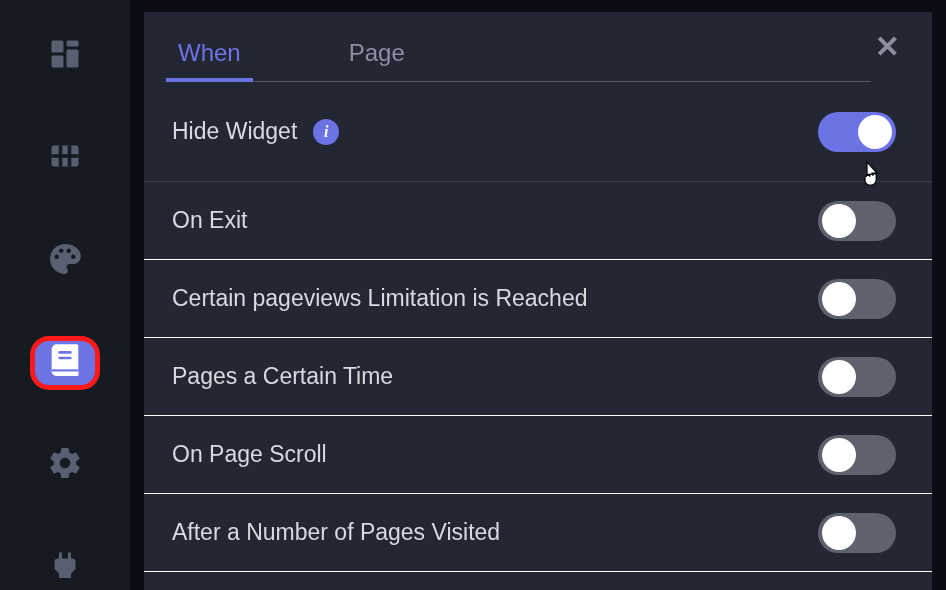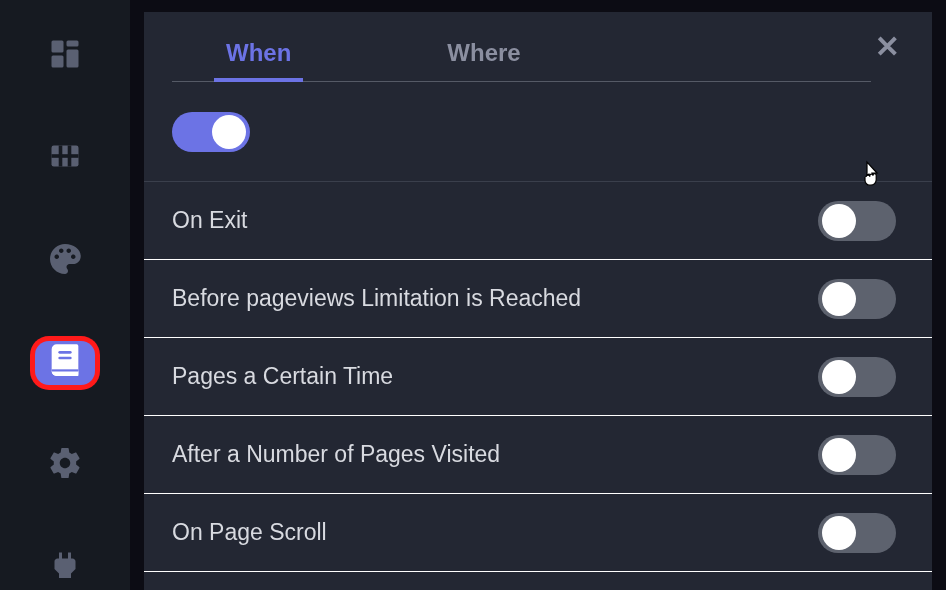--- a/index.html
+++ b/index.html
@@ -60,26 +60,25 @@
   .tabs {
     display: flex;
     gap: 96px;
     flex: 1;
     border-bottom: 1px solid #555a66;
     height: 100%;
     align-items: flex-end;
   }
   .tab {
     font-size: 24px;
-    font-weight: 700;
+    font-weight: 400;
     color: #8b8fa0;
     padding: 0 6px 14px 6px;
     position: relative;
     cursor: pointer;
-    margin-left: 48px;
   }
   .tab.active {
     color: #6c73e5;
   }
   .tab.active::after {
     content: "";
     position: absolute;
     left: -6px;
     right: -6px;
     bottom: -1px;
@@ -233,74 +232,78 @@
         </svg>
     </span>
   </div>
 </div>
 
 <div class="panel">
 
   <div class="tabs-row">
     <div class="tabs">
       <div class="tab active">When</div>
-      <div class="tab">Where</div>
+      <div class="tab">Page</div>
     </div>
     <div class="close-btn">
       <span>✕</span>
     </div>
   </div>
 
   <div class="rows">
 
     <div class="row">
+      <div class="row-left">
+        <span class="row-label">Hide Widget</span>
+        <span class="info-icon">i</span>
+      </div>
       <div class="toggle on">
           <div class="knob"></div>
         </div>
     </div>
 
     <div class="row">
       <div class="row-left">
         <span class="row-label">On Exit</span>
       </div>
       <div class="toggle">
           <div class="knob"></div>
         </div>
     </div>
 
     <div class="row">
       <div class="row-left">
-        <span class="row-label">Before pageviews Limitation is Reached</span>
+        <span class="row-label">Certain pageviews Limitation is Reached</span>
       </div>
       <div class="toggle">
           <div class="knob"></div>
         </div>
     </div>
 
     <div class="row">
       <div class="row-left">
         <span class="row-label">Pages a Certain Time</span>
       </div>
       <div class="toggle">
           <div class="knob"></div>
         </div>
     </div>
 
     <div class="row">
       <div class="row-left">
+        <span class="row-label">On Page Scroll</span>
+      </div>
+      <div class="toggle">
+          <div class="knob"></div>
+        </div>
+    </div>
+
+    <div class="row">
+      <div class="row-left">
         <span class="row-label">After a Number of Pages Visited</span>
-      </div>
-      <div class="toggle">
-          <div class="knob"></div>
-        </div>
-    </div>
-
-    <div class="row">
-      <div class="row-left">
-        <span class="row-label">On Page Scroll</span>
       </div>
       <div class="toggle">
           <div class="knob"></div>
         </div>
     </div>
 
   </div>
 </div>
 
 <div class="cursor">

